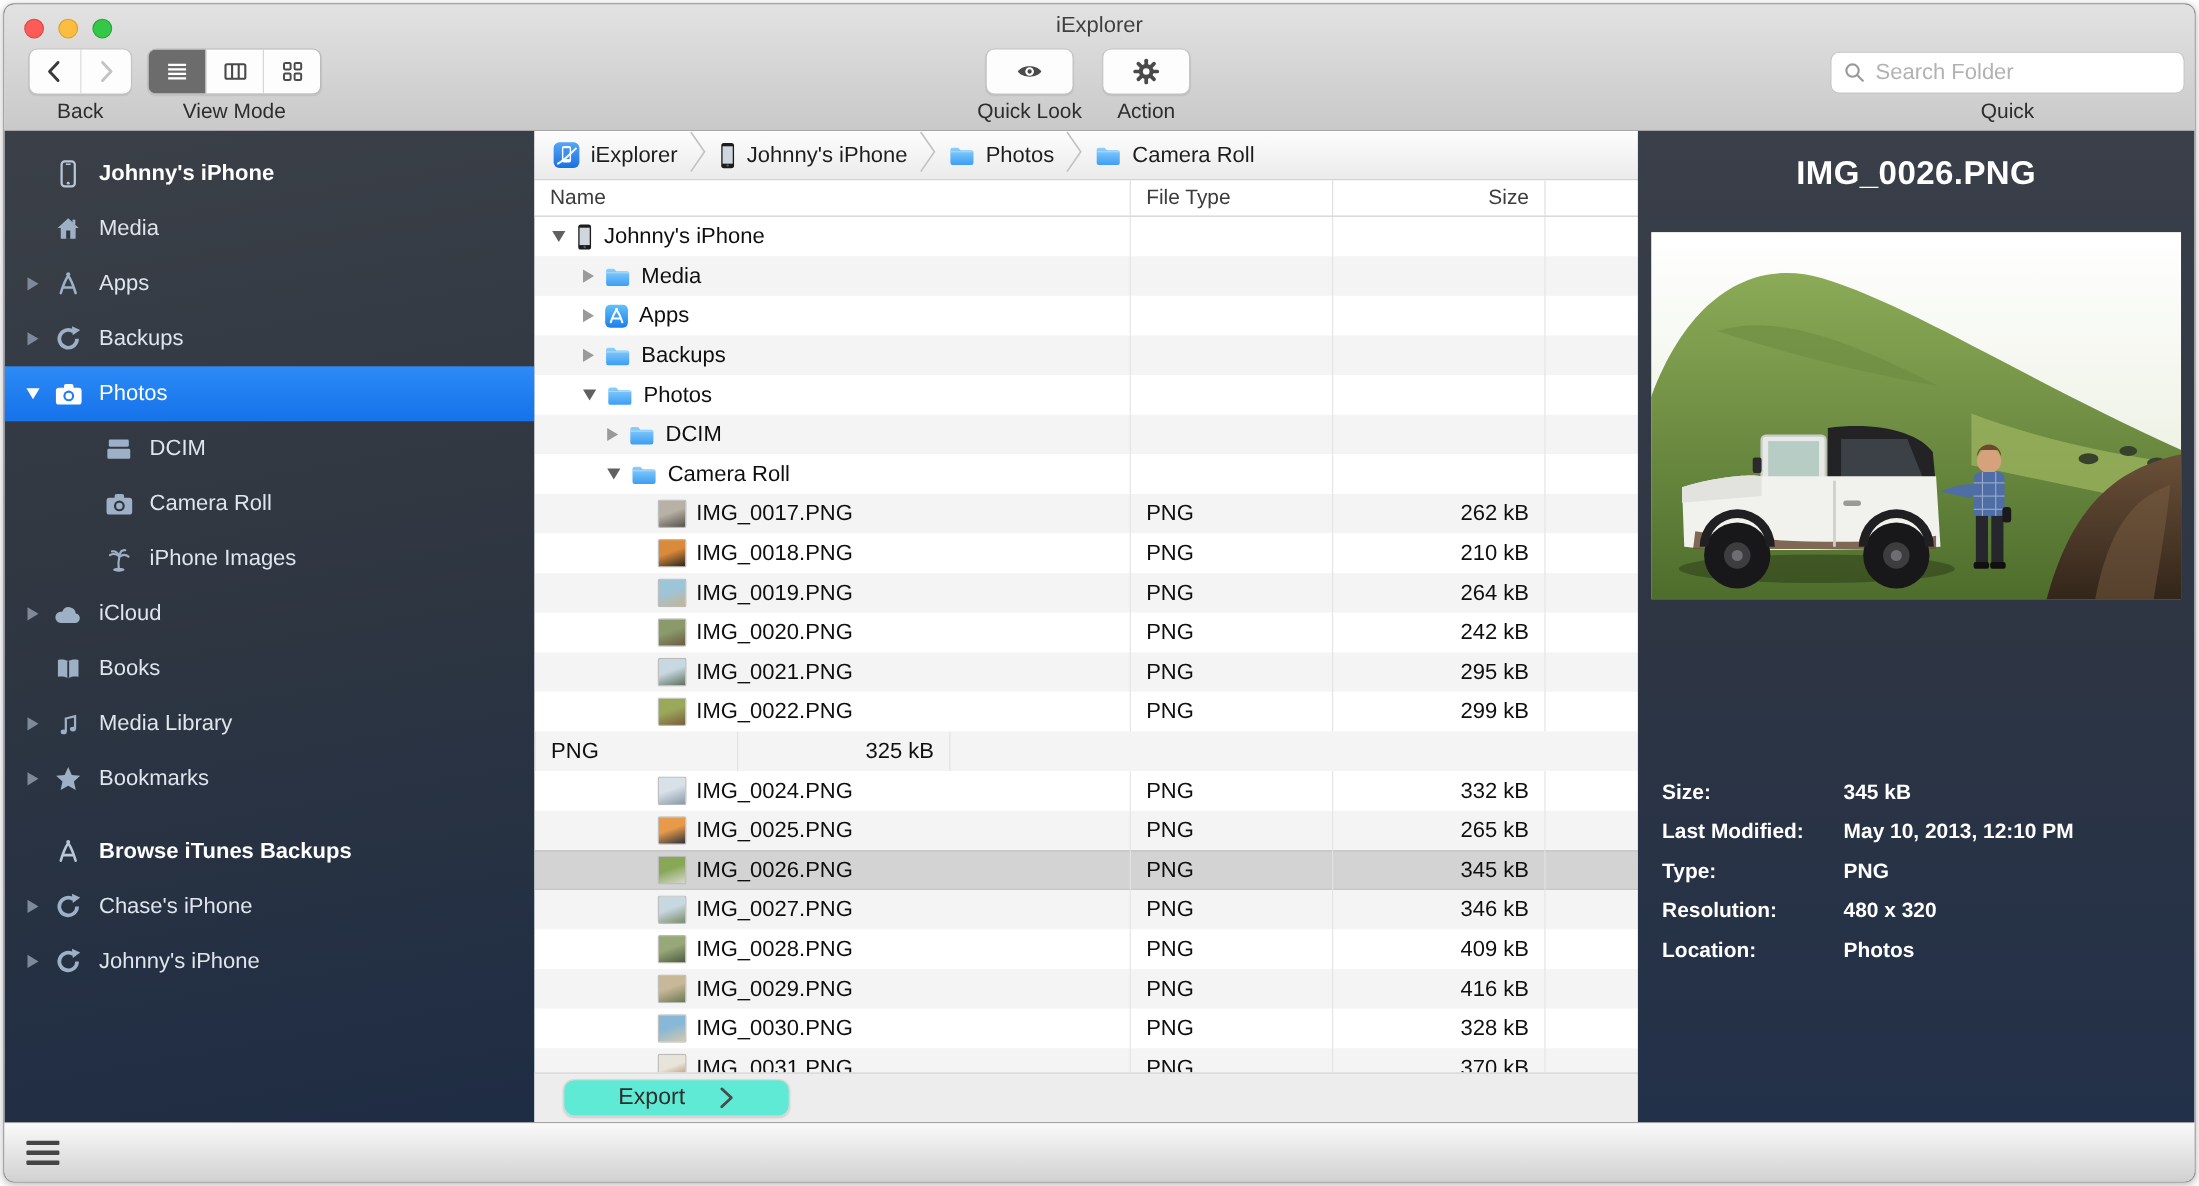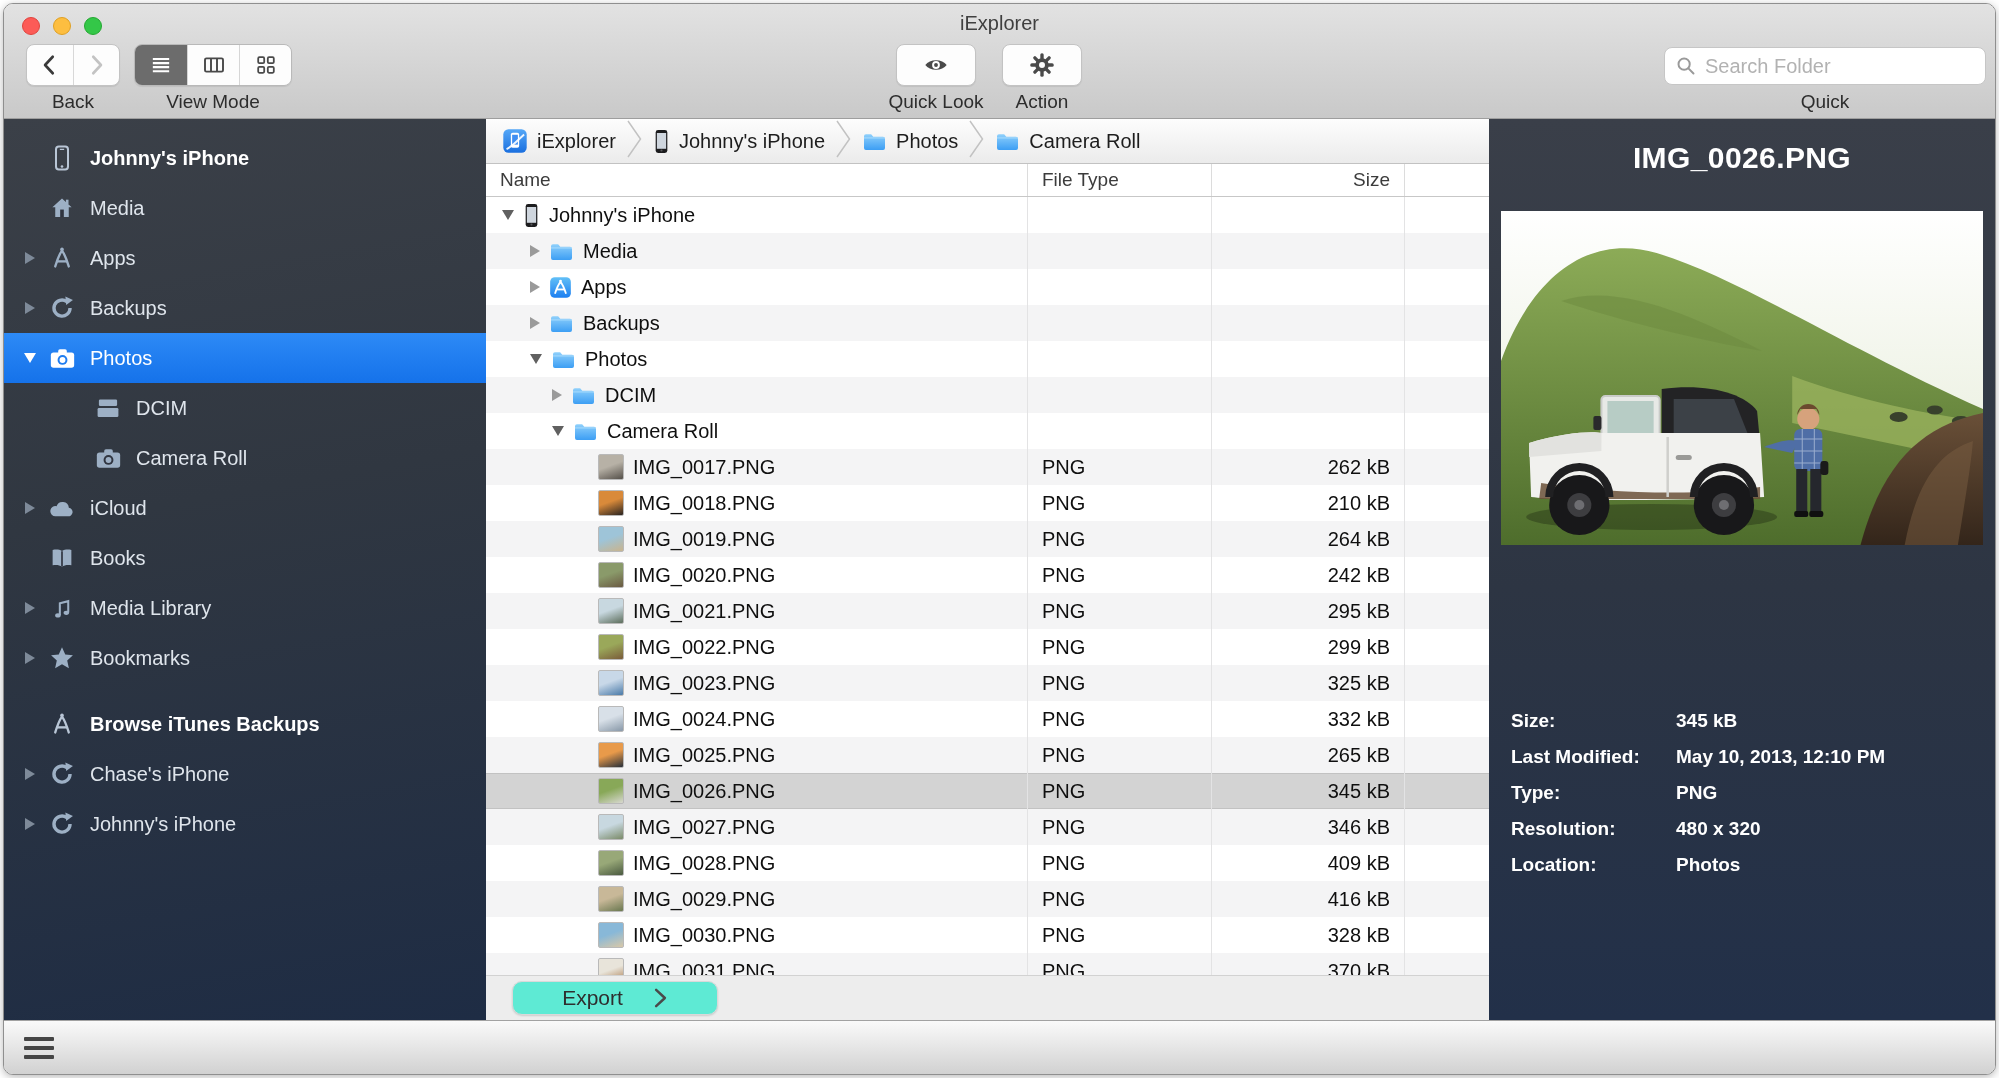--- a/index.html
+++ b/index.html
@@ -283,20 +283,36 @@
           <span class="icon-slot" style="--hole: #303540;">
             <svg width="27" height="24" viewBox="0 0 22 18">
               <rect x="1.5" y="4.5" width="19" height="12.5" rx="2.2" fill="currentColor"></rect>
               <rect x="7.5" y="1.8" width="7" height="4" rx="1.4" fill="currentColor"></rect>
               <circle cx="11" cy="10.6" r="4" fill="var(--hole,#303540)"></circle>
               <circle cx="11" cy="10.6" r="2.4" fill="currentColor"></circle>
             </svg>
           </span>
           <span>Camera Roll</span>
         </div>
+        <div class="sb-item sub">
+          <span class="disc-slot"></span>
+          <span class="icon-slot" style="--hole: #303540;">
+            <svg width="26" height="26" viewBox="0 0 20 20">
+              <g fill="none" stroke="currentColor" stroke-width="1.5" stroke-linecap="round">
+                <path d="M10.4 8.4 C9.7 11.4 9.5 14 10 17"></path>
+                <path d="M10.4 8.4 C8.2 6.4 5.6 6.2 3.8 7.5"></path>
+                <path d="M10.4 8.4 C9.2 5.6 7.2 4.4 5.2 4.8"></path>
+                <path d="M10.4 8.4 C10.7 5.4 12.4 3.8 14.5 4"></path>
+                <path d="M10.4 8.4 C12.8 6.8 15.2 7 16.8 8.5"></path>
+              </g>
+              <ellipse cx="10" cy="17.6" rx="4" ry="1.4" fill="currentColor"></ellipse>
+            </svg>
+          </span>
+          <span>iPhone Images</span>
+        </div>
         <div class="sb-item">
           <span class="disc-slot">
             <span class="disc-r"></span>
           </span>
           <span class="icon-slot" style="--hole: #303540;">
             <svg width="28" height="24" viewBox="0 0 22 18">
               <path d="M6 15.5 a4 4 0 1 1 .7-7.9 a5 5 0 0 1 9.7 1.2 a3.3 3.3 0 0 1 -.9 6.7 Z" fill="currentColor"></path>
             </svg>
           </span>
           <span>iCloud</span>
@@ -599,25 +615,20 @@
             <div class="ncell">
               <span style="width: 112px; flex: 0 0 auto;"></span>
               <span class="thumb" style="background: linear-gradient(160deg, rgb(154, 168, 90) 45%, rgb(122, 92, 58));"></span>
               <span>IMG_0022.PNG</span>
             </div>
             <div class="c-type">PNG</div>
             <div class="c-size">299 kB</div>
             <div class="c-sp"></div>
           </div>
           <div class="row alt">
-            <div class="ncell">
-              <span style="width: 112px; flex: 0 0 auto;"></span>
-              <span class="thumb" style="background: linear-gradient(160deg, rgb(200, 216, 232) 45%, rgb(74, 122, 168));"></span>
-              <span>IMG_0023.PNG</span>
-            </div>
             <div class="c-type">PNG</div>
             <div class="c-size">325 kB</div>
             <div class="c-sp"></div>
           </div>
           <div class="row">
             <div class="ncell">
               <span style="width: 112px; flex: 0 0 auto;"></span>
               <span class="thumb" style="background: linear-gradient(160deg, rgb(216, 224, 232) 45%, rgb(136, 152, 168));"></span>
               <span>IMG_0024.PNG</span>
             </div>

